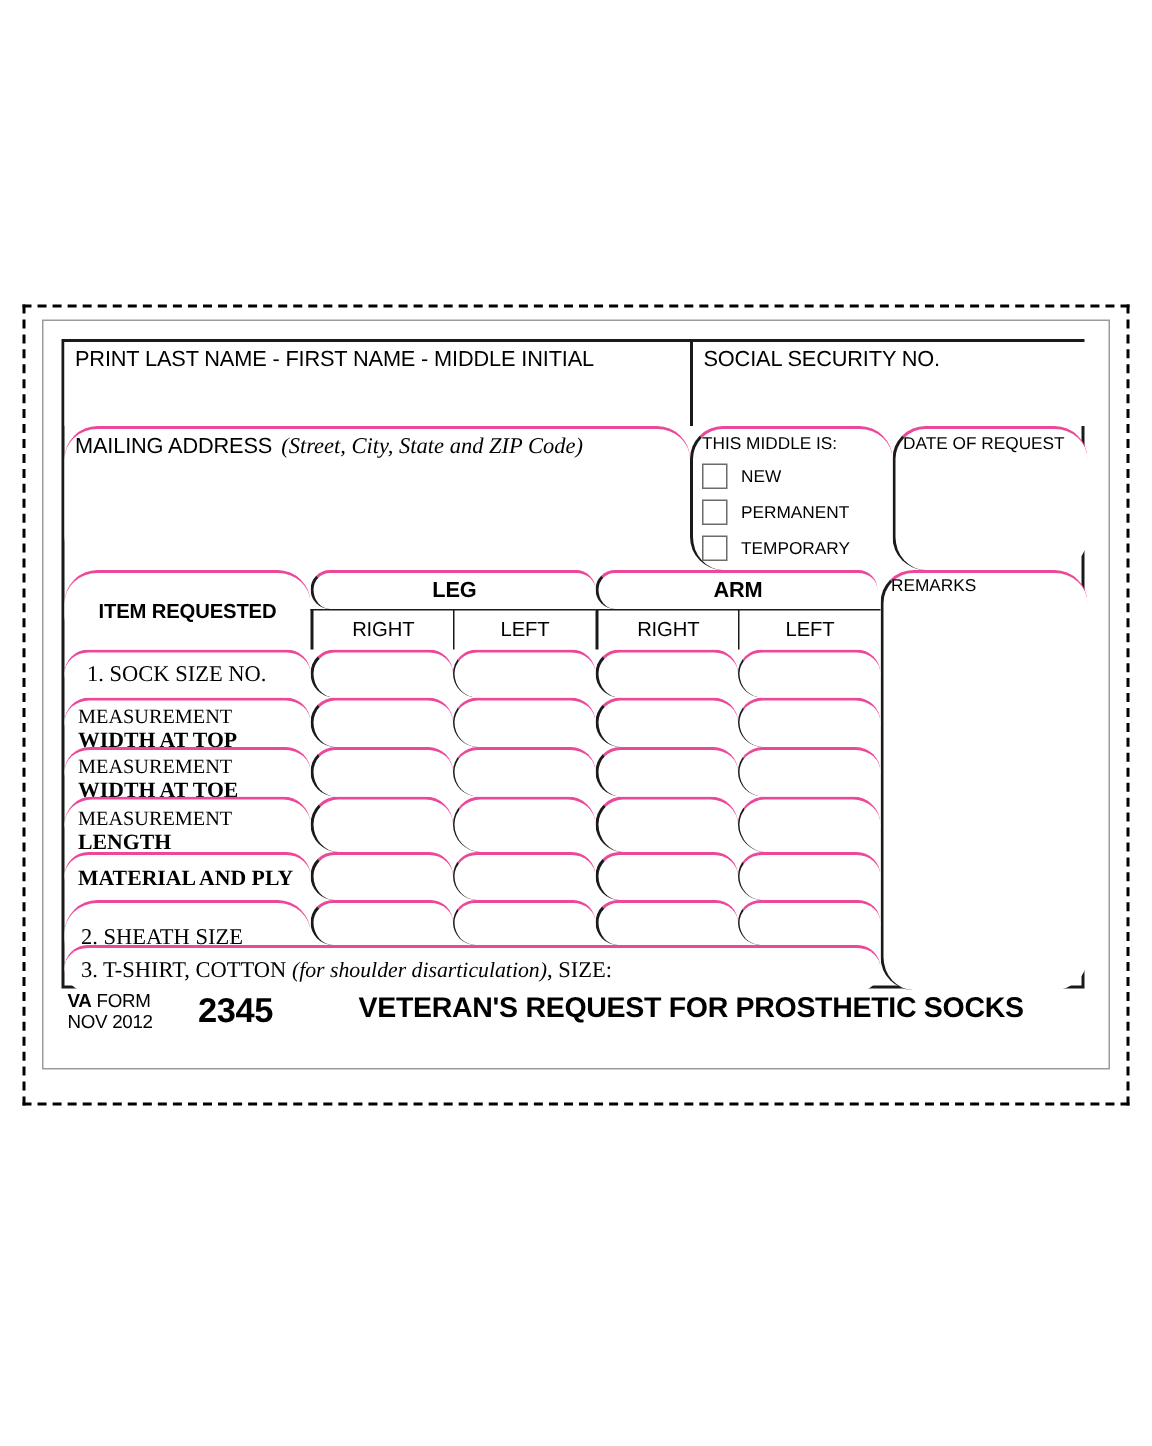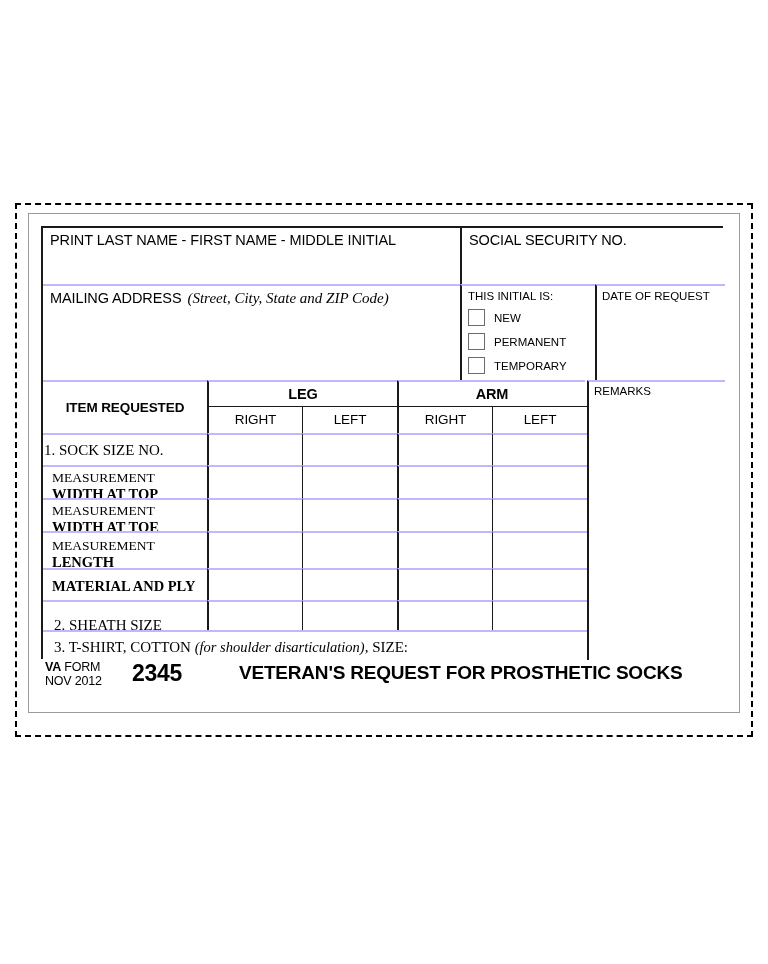--- a/index.html
+++ b/index.html
@@ -49,21 +49,21 @@
     box-sizing: border-box;
     border: 2px solid #1a1a1a;
     background: #ffffff;
   }
 
   .cell {
     position: absolute;
     box-sizing: border-box;
     background: #ffffff;
   }
-  .bt { border-top: 2px solid #c4b5fd; }
+  .bt { border-top: 2px solid #ec4899; border-radius: 22px; }
   .bl { border-left: 2px solid #1a1a1a; }
   .bl-thin { border-left: 1.5px solid #1a1a1a; }
   .bt-thin { border-top: 1.5px solid #1a1a1a; }
 
   .lbl {
     font-size: 14.5px;
     line-height: 1.12;
     letter-spacing: -0.1px;
     white-space: nowrap;
   }
@@ -168,21 +168,21 @@
 
   <div class="cell bt" style="left:0;top:56px;width:417px;height:96px;">
     <div class="pad" style="display:flex;align-items:baseline;">
       <span class="lbl">MAILING ADDRESS</span>
       <span class="serif-i" style="font-size:15px;margin-left:6px;">(Street, City, State and ZIP Code)</span>
     </div>
   </div>
 
   <div class="cell bt bl" style="left:417px;top:56px;width:135px;height:96px;">
     <div style="padding:4px 0 0 6px;">
-      <div class="lbl-sm" style="margin-bottom:6px;">THIS INITIAL IS:</div>
+      <div class="lbl-sm" style="margin-bottom:6px;">THIS MIDDLE IS:</div>
 
       <div class="cb-row">
         <span class="cb"></span>
         <span class="cb-label">NEW</span>
       </div>
       <div class="cb-row">
         <span class="cb"></span>
         <span class="cb-label">PERMANENT</span>
       </div>
       <div class="cb-row" style="margin-bottom:0;">
@@ -225,21 +225,21 @@
   </div>
 
   <div class="cell bt bl" style="left:544px;top:152px;width:138px;height:280px;">
     <div style="padding:3px 0 0 5px;">
       <div class="lbl-sm">REMARKS</div>
       <div class="lbl-sm"></div>
     </div>
   </div>
 
   <div class="cell bt" style="left:0;top:205px;width:164px;height:32px;display:flex;align-items:center;">
-    <span class="serif" style="font-size:15px;padding-left:1px;">1. SOCK SIZE NO.</span>
+    <span class="serif" style="font-size:15px;padding-left:15px;">1. SOCK SIZE NO.</span>
   </div>
   <div class="cell bt bl" style="left:164px;top:205px;width:95px;height:32px;"></div>
   <div class="cell bt bl-thin" style="left:259px;top:205px;width:95px;height:32px;"></div>
   <div class="cell bt bl" style="left:354px;top:205px;width:95px;height:32px;"></div>
   <div class="cell bt bl-thin" style="left:449px;top:205px;width:95px;height:32px;"></div>
 
   <div class="cell bt" style="left:0;top:237px;width:164px;height:33px;">
     <div style="padding:3px 0 0 9px;">
       <div class="serif" style="font-size:13.5px;">MEASUREMENT</div>
       <div class="serif bold" style="font-size:14.5px;">WIDTH AT TOP</div>

